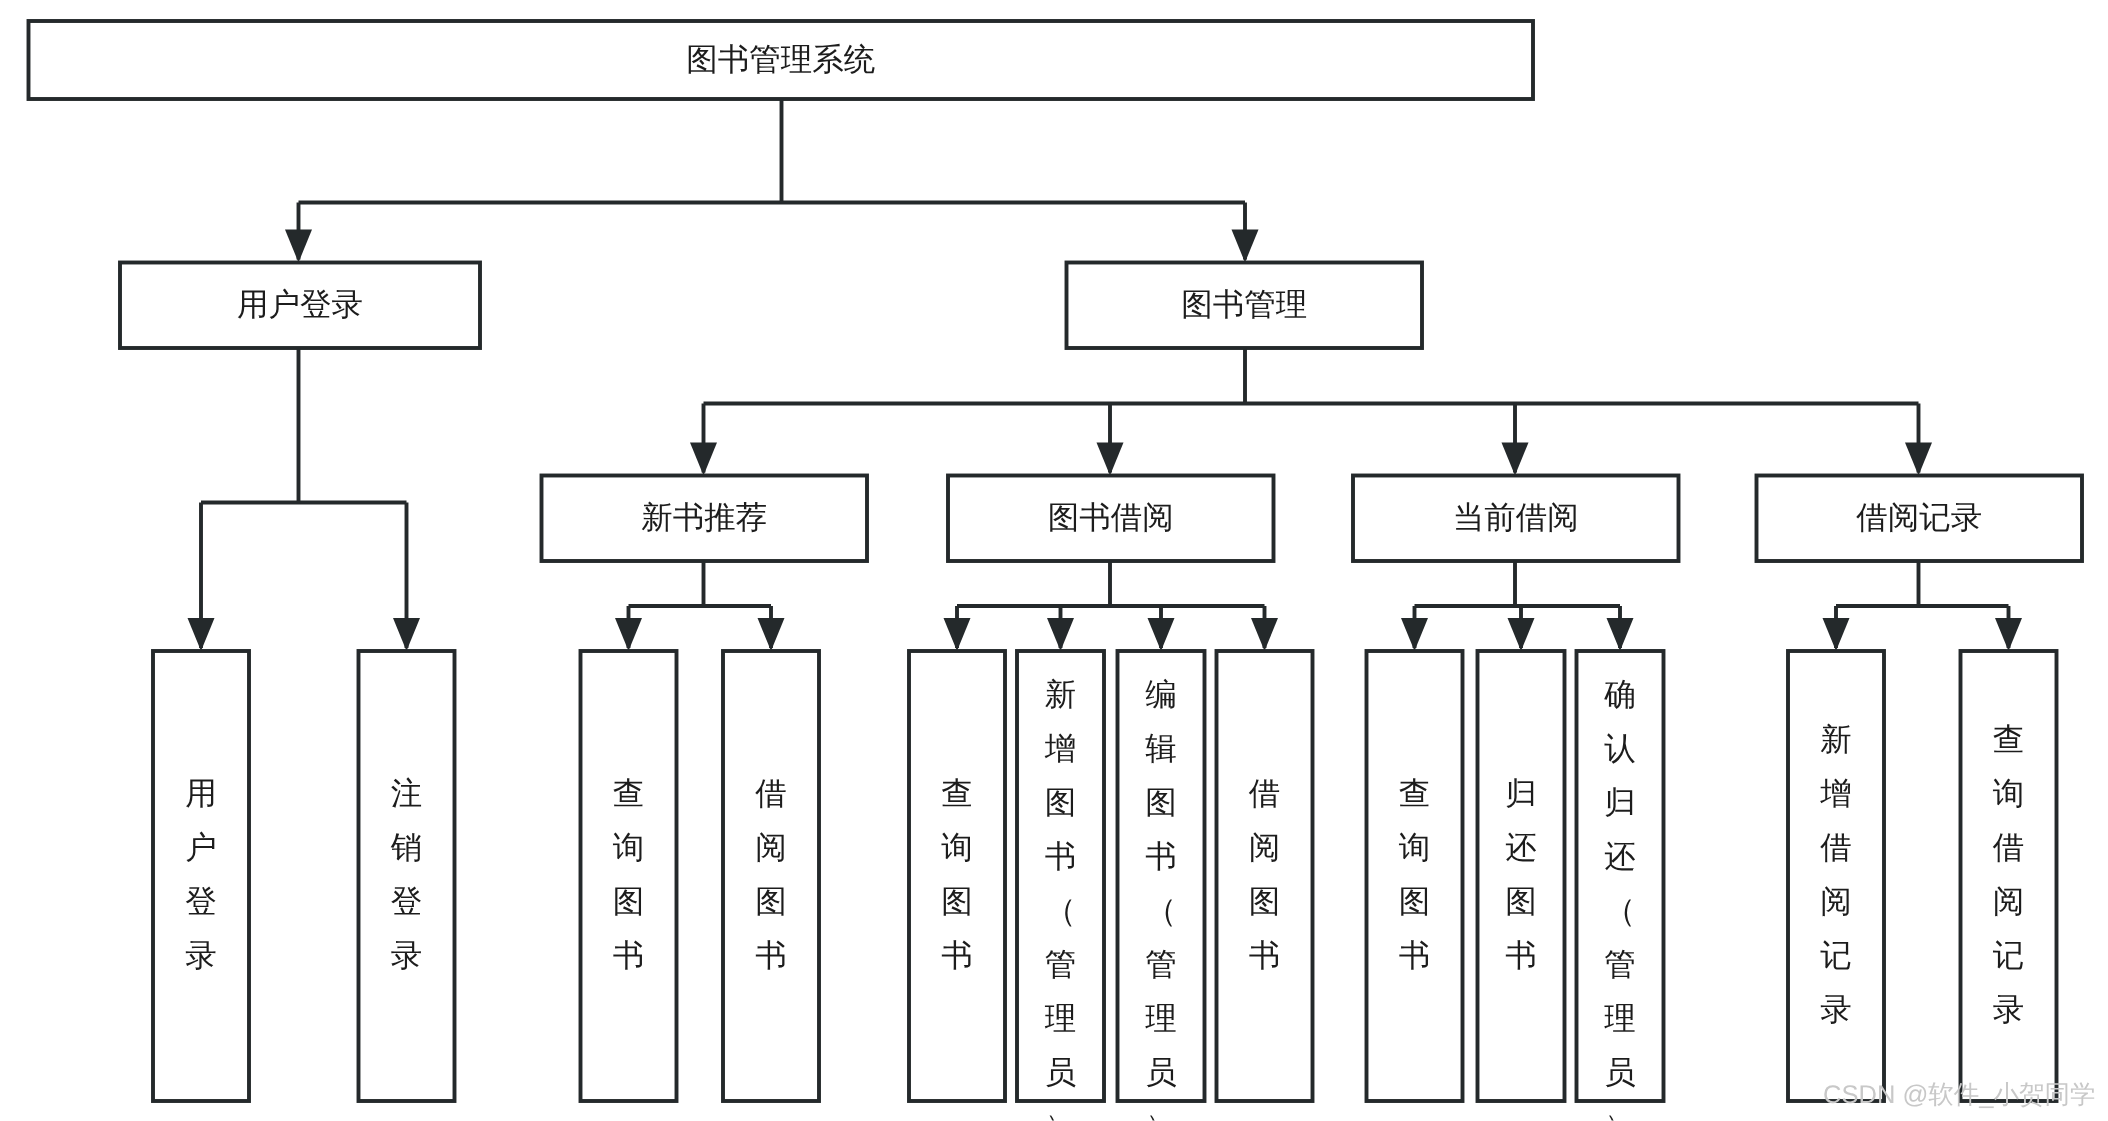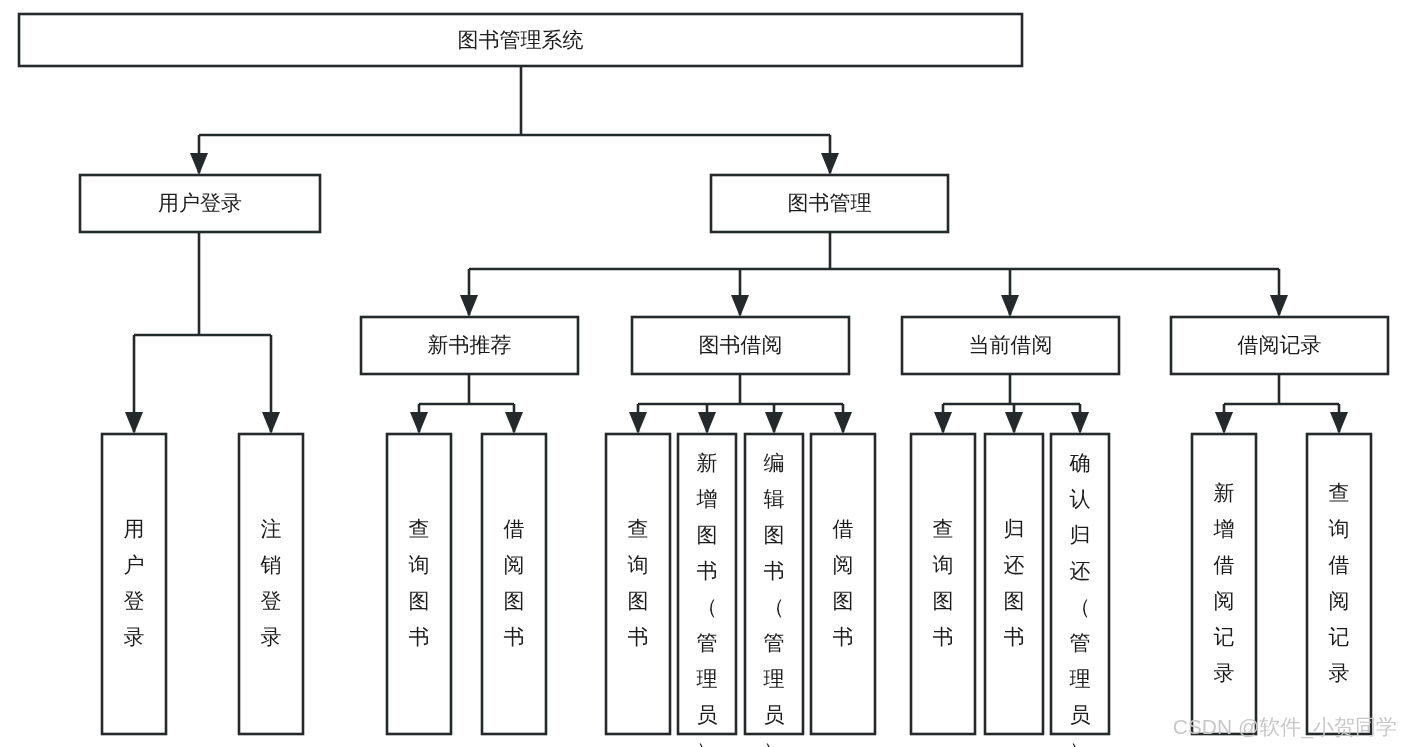--- a/index.html
+++ b/index.html
@@ -45,21 +45,21 @@
   }
   .arrow-head {
     fill: #24292b;
     stroke: none;
   }
   .watermark {
     position: absolute;
     right: 8px;
     bottom: 6px;
     font-family: "Liberation Sans", "DejaVu Sans", sans-serif;
-    font-size: 21px;
+    font-size: 17px;
     color: #c8c8c8;
     white-space: nowrap;
     user-select: none;
   }
 </style>
 </head>
 <body>
 
 <div id="diagram-root">
   <svg class="flow" viewBox="0 0 1405 747">

